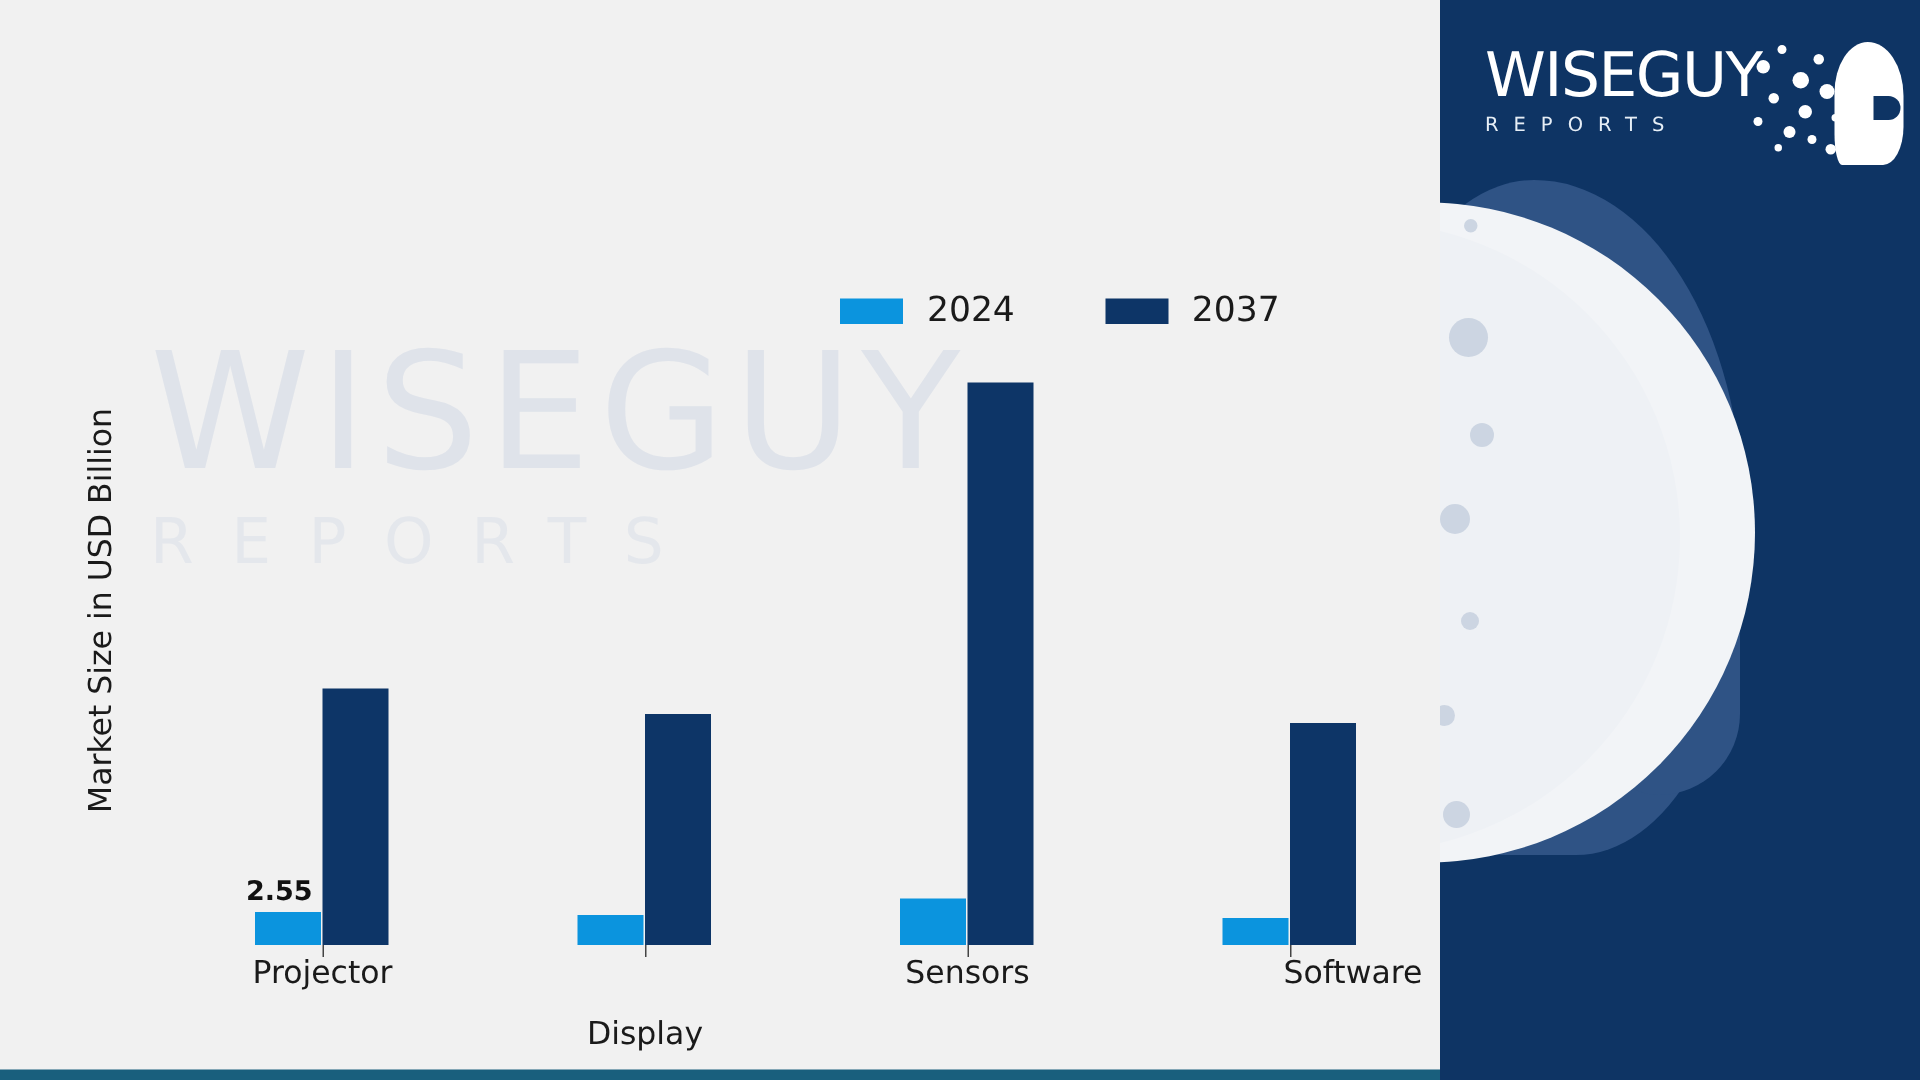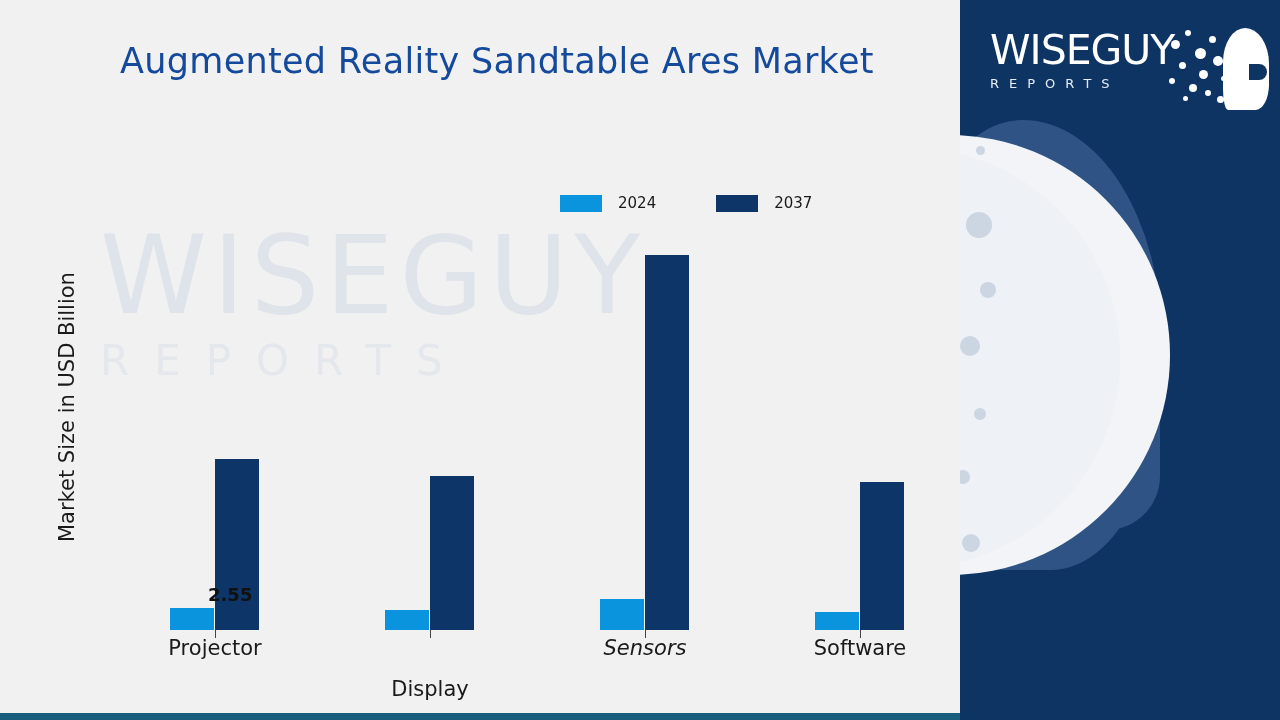--- a/index.html
+++ b/index.html
@@ -53,39 +53,38 @@
   
   .chart{position:absolute;left:0;top:0;width:960px;height:713px;z-index:3;}
   .ylabel{position:absolute;left:52px;top:222px;height:370px;width:30px;
       display:flex;align-items:center;justify-content:center;
       writing-mode:vertical-rl;transform:rotate(180deg);
       font-size:21px;color:#1a1a1a;white-space:nowrap;}
 
   .legend{position:absolute;left:560px;top:194px;display:flex;align-items:center;gap:0;}
   .legend-item{display:flex;align-items:center;margin-right:60px;}
   .legend-swatch{width:42px;height:17px;margin-right:16px;display:inline-block;}
-  .legend-text{font-size:15px;color:#1a1a1a;}
+  .legend-text{font-size:23px;color:#1a1a1a;}
   .bar{display:block;}
   .bar-light{width:44px;background:#0b94de;}
   .bar-dark{width:44px;background:#0d3567;}
   .tick{position:absolute;top:630px;width:1px;height:8px;background:#444;}
   .catlabel{position:absolute;top:636px;font-size:21px;color:#1a1a1a;text-align:center;}
-  .datalabel{position:absolute;font-size:18px;font-weight:bold;color:#111;margin-left:44px;}
+  .datalabel{position:absolute;font-size:18px;font-weight:bold;color:#111;}
 </style>
 </head>
 <body>
 
 <div class="canvas">
 
   <div class="watermark">
     <div class="wm-line1">WISEGUY</div>
     <div class="wm-line2">REPORTS</div>
   </div>
 
-  <div class="title">Augmented Reality Sandtable  Ares Market</div>
 
   <div class="chart">
 
     <div class="ylabel">Market Size in USD Billion</div>
 
     <div class="legend">
       <div class="legend-item">
         <span class="legend-swatch" style="background:#0b94de"></span>
         <span class="legend-text">2024</span>
       </div>
@@ -100,25 +99,25 @@
         <div class="bar bar-dark" style="position: absolute; left: 215px; top: 459px; height: 171px; background: rgb(13, 53, 103);"></div>
         <div class="tick" style="left: 215px;"></div>
         <div class="catlabel" style="left: 125px; width: 180px;">Projector</div>
         <div class="bar bar-light" style="position: absolute; left: 385px; top: 610px; height: 20px; background: rgb(11, 148, 222);"></div>
         <div class="bar bar-dark" style="position: absolute; left: 430px; top: 476px; height: 154px; background: rgb(13, 53, 103);"></div>
         <div class="tick" style="left: 430px;"></div>
         <div class="catlabel" style="left: 340px; width: 180px; margin-top: 41px;">Display</div>
         <div class="bar bar-light" style="position: absolute; left: 600px; top: 599px; height: 31px; background: rgb(11, 148, 222);"></div>
         <div class="bar bar-dark" style="position: absolute; left: 645px; top: 255px; height: 375px; background: rgb(13, 53, 103);"></div>
         <div class="tick" style="left: 645px;"></div>
-        <div class="catlabel" style="left: 555px; width: 180px; font-style: italic;">Sensors</div>
+        <div class="catlabel" style="left: 555px; width: 180px;">Sensors</div>
         <div class="bar bar-light" style="position: absolute; left: 815px; top: 612px; height: 18px; background: rgb(11, 148, 222);"></div>
         <div class="bar bar-dark" style="position: absolute; left: 860px; top: 482px; height: 148px; background: rgb(13, 53, 103);"></div>
         <div class="tick" style="left: 860px;"></div>
-        <div class="catlabel" style="left: 770px; width: 180px;">Software</div>
+        <div class="catlabel" style="left: 812px; width: 180px;">Software</div>
         <div class="datalabel" style="left: 164px; top: 584px;">2.55</div>
       </div>
   </div>
 
   <div class="bottom-strip"></div>
 
   <div class="right-panel">
     <div class="rp-headshape"></div>
     <div class="rp-nose"></div>
     <div class="rp-jaw"></div>

